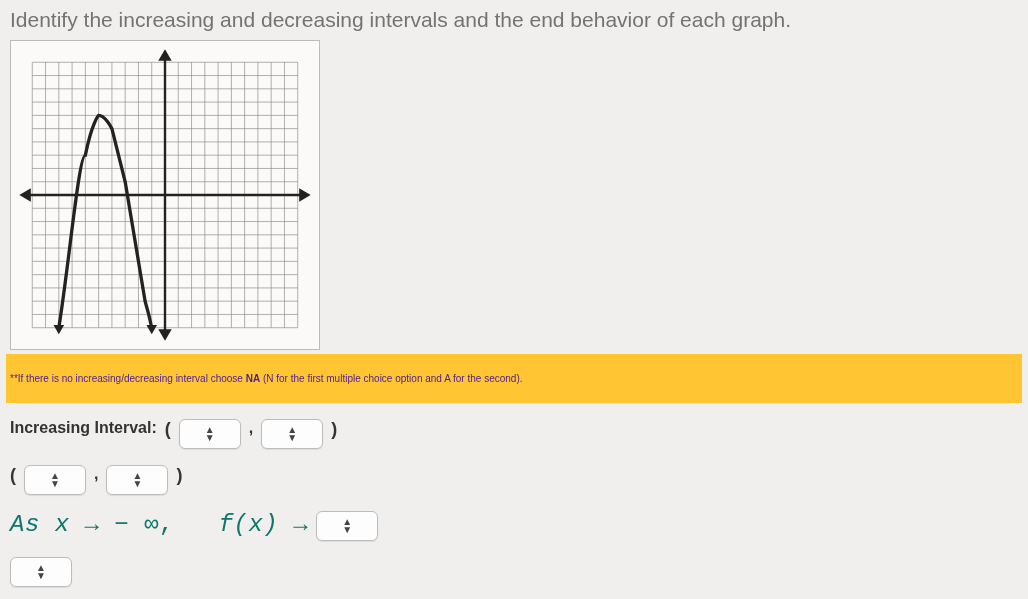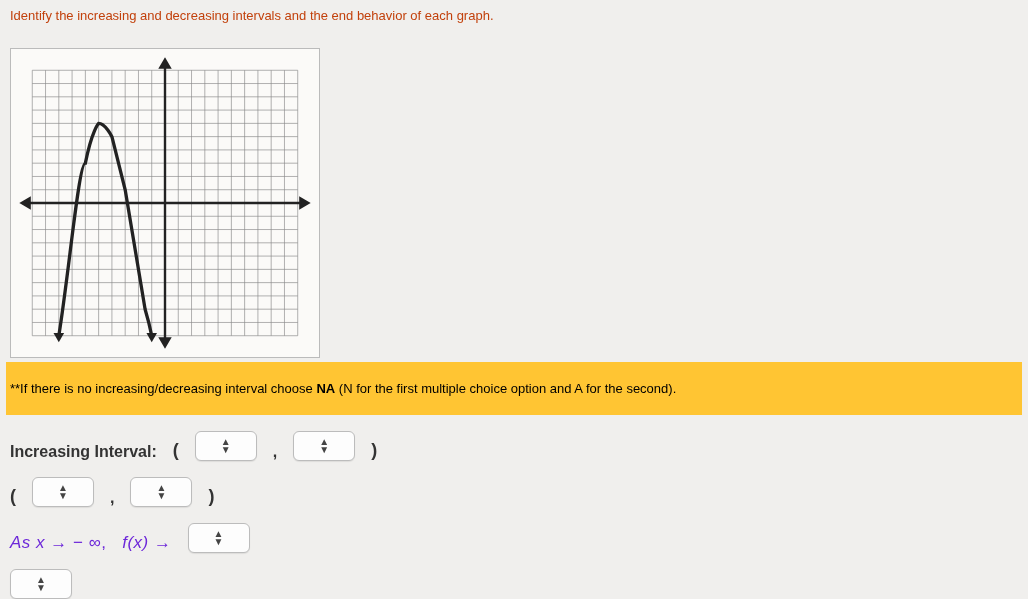--- a/index.html
+++ b/index.html
@@ -5,59 +5,59 @@
     * { box-sizing: border-box; margin: 0; padding: 0; }
     body {
       font-family: Arial, Helvetica, sans-serif;
       background: #f0efed;
       width: 1028px;
       height: 599px;
       padding: 8px 10px;
       color: #333;
     }
     .title {
-      font-size: 13px;
+      font-size: 21px;
       font-weight: 500;
-      color: #c2410c;
-      margin-bottom: 25px;
+      color: #737373;
+      margin-bottom: 8px;
     }
     .graph-box {
       width: 310px;
       height: 310px;
       background: #fbfaf8;
       border: 1px solid #bbb;
       margin-bottom: 4px;
       position: relative;
       padding: 8px;
     }
     .highlight-note {
       background: #ffc533;
-      color: #000000;
-      font-size: 13px;
+      color: #4c1d95;
+      font-size: 10px;
       padding: 19px 4px;
       margin-left: -4px;
       margin-bottom: 16px;
       display: inline-block;
       width: calc(100% + 8px);
     }
     .highlight-note .na { font-weight: 700; }
     .answer-row {
       display: flex;
-      align-items: flex-end;
-      gap: 16px;
+      align-items: flex-start;
+      gap: 8px;
       font-size: 16px;
       margin-bottom: 16px;
       color: #333;
     }
     .answer-row .label-strong { font-weight: 700; }
     .answer-row .math {
-      font-family: Liberation Sans, sans-serif;
+      font-family: Liberation Mono, monospace;
       font-style: italic;
-      font-size: 17px;
-      color: #6d28d9;
+      font-size: 24px;
+      color: #0f766e;
       letter-spacing: 0.5px;
     }
     .answer-row .math .rm { font-style: normal; }
     .dropdown {
       display: inline-flex;
       align-items: center;
       justify-content: center;
       min-width: 62px;
       height: 30px;
       background: #fdfdfd;

